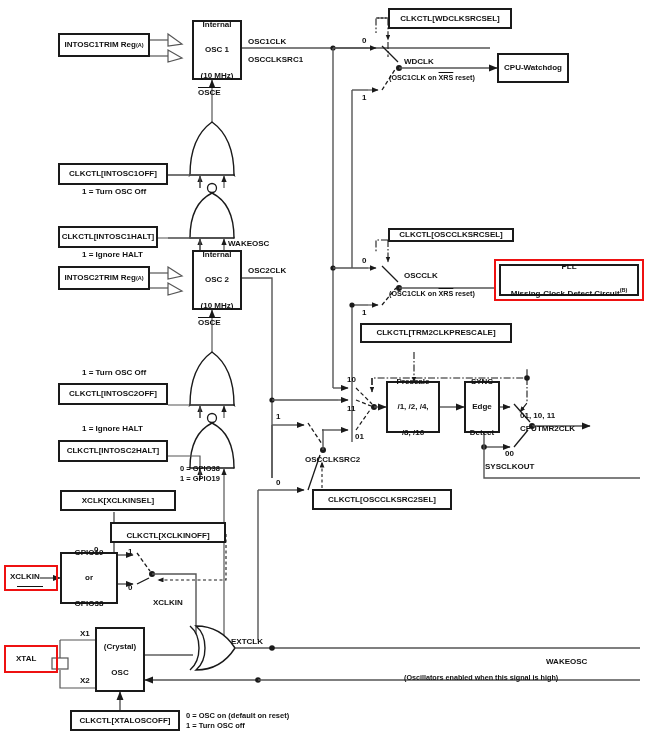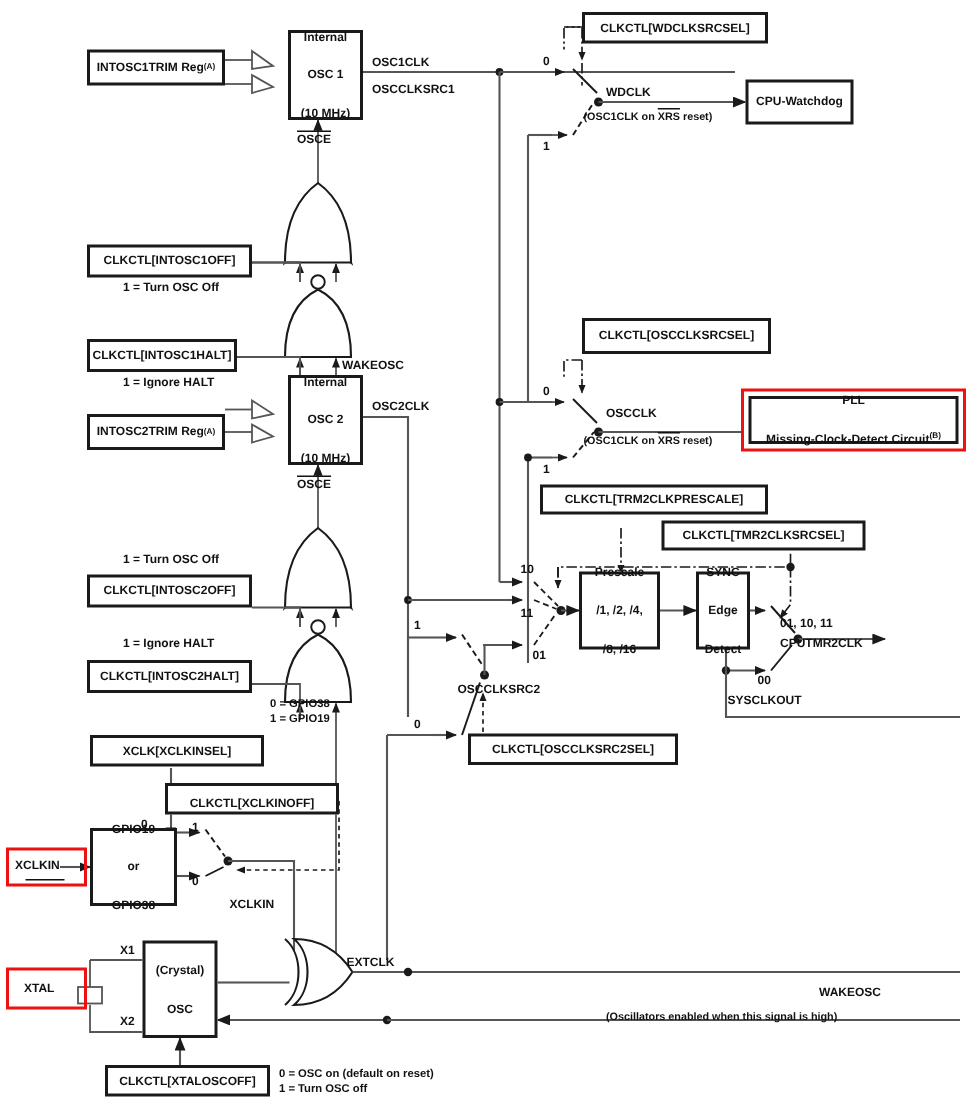--- a/index.html
+++ b/index.html
@@ -207,21 +207,21 @@
   <div class="box" style="left:58px;top:163px;width:110px;height:22px;">
     <span>CLKCTL[INTOSC1OFF]</span>
   </div>
   <div class="lbl" style="left:82px;top:187px;">1 = Turn OSC Off</div>
 
   <div class="box" style="left:58px;top:226px;width:100px;height:22px;">
     <span>CLKCTL[INTOSC1HALT]</span>
   </div>
   <div class="lbl" style="left:82px;top:250px;">1 = Ignore HALT</div>
 
-  <div class="box" style="left:58px;top:276px;width:92px;height:24px;">
+  <div class="box" style="left:58px;top:266px;width:92px;height:24px;">
     <span>INTOSC2TRIM Reg</span>
       <span class="sup">(A)</span>
   </div>
 
   <div class="box multi" style="left:192px;top:250px;width:50px;height:60px;">
     <span>Internal</span>
     <span>OSC 2</span>
     <span>(10 MHz)</span>
   </div>
 
@@ -235,36 +235,33 @@
     <span>CLKCTL[INTOSC2HALT]</span>
   </div>
 
   <div class="box" style="left:497px;top:53px;width:72px;height:30px;">
     <span>CPU-Watchdog</span>
   </div>
   <div class="box" style="left:388px;top:8px;width:124px;height:21px;">
     <span>CLKCTL[WDCLKSRCSEL]</span>
   </div>
 
-  <div class="box" style="left:388px;top:212px;width:126px;height:24px;text-align:right;">
+  <div class="box" style="left:388px;top:228px;width:126px;height:14px;text-align:right;">
     <span>CLKCTL[OSCCLKSRCSEL]</span>
   </div>
 
   <div class="redbox" style="left:494px;top:259px;width:150px;height:42px;"></div>
   <div class="box multi" style="left:499px;top:264px;width:140px;height:32px;">
     <span>PLL</span>
     <span><span>Missing-Clock-Detect Circuit</span><span class="sup">(B)</span></span>
   </div>
 
   <div class="box" style="left:360px;top:323px;width:152px;height:20px;">
     <span>CLKCTL[TRM2CLKPRESCALE]</span>
   </div>
-  <div class="box" style="left:441px;top:347px;width:136px;height:20px;">
-    <span>CLKCTL[TMR2CLKSRCSEL]</span>
-  </div>
 
   <div class="box multi" style="left:386px;top:381px;width:54px;height:52px;">
     <span>Prescale</span>
     <span>/1, /2, /4,</span>
     <span>/8, /16</span>
   </div>
 
   <div class="box multi" style="left:464px;top:381px;width:36px;height:52px;">
     <span>SYNC</span>
     <span>Edge</span>

